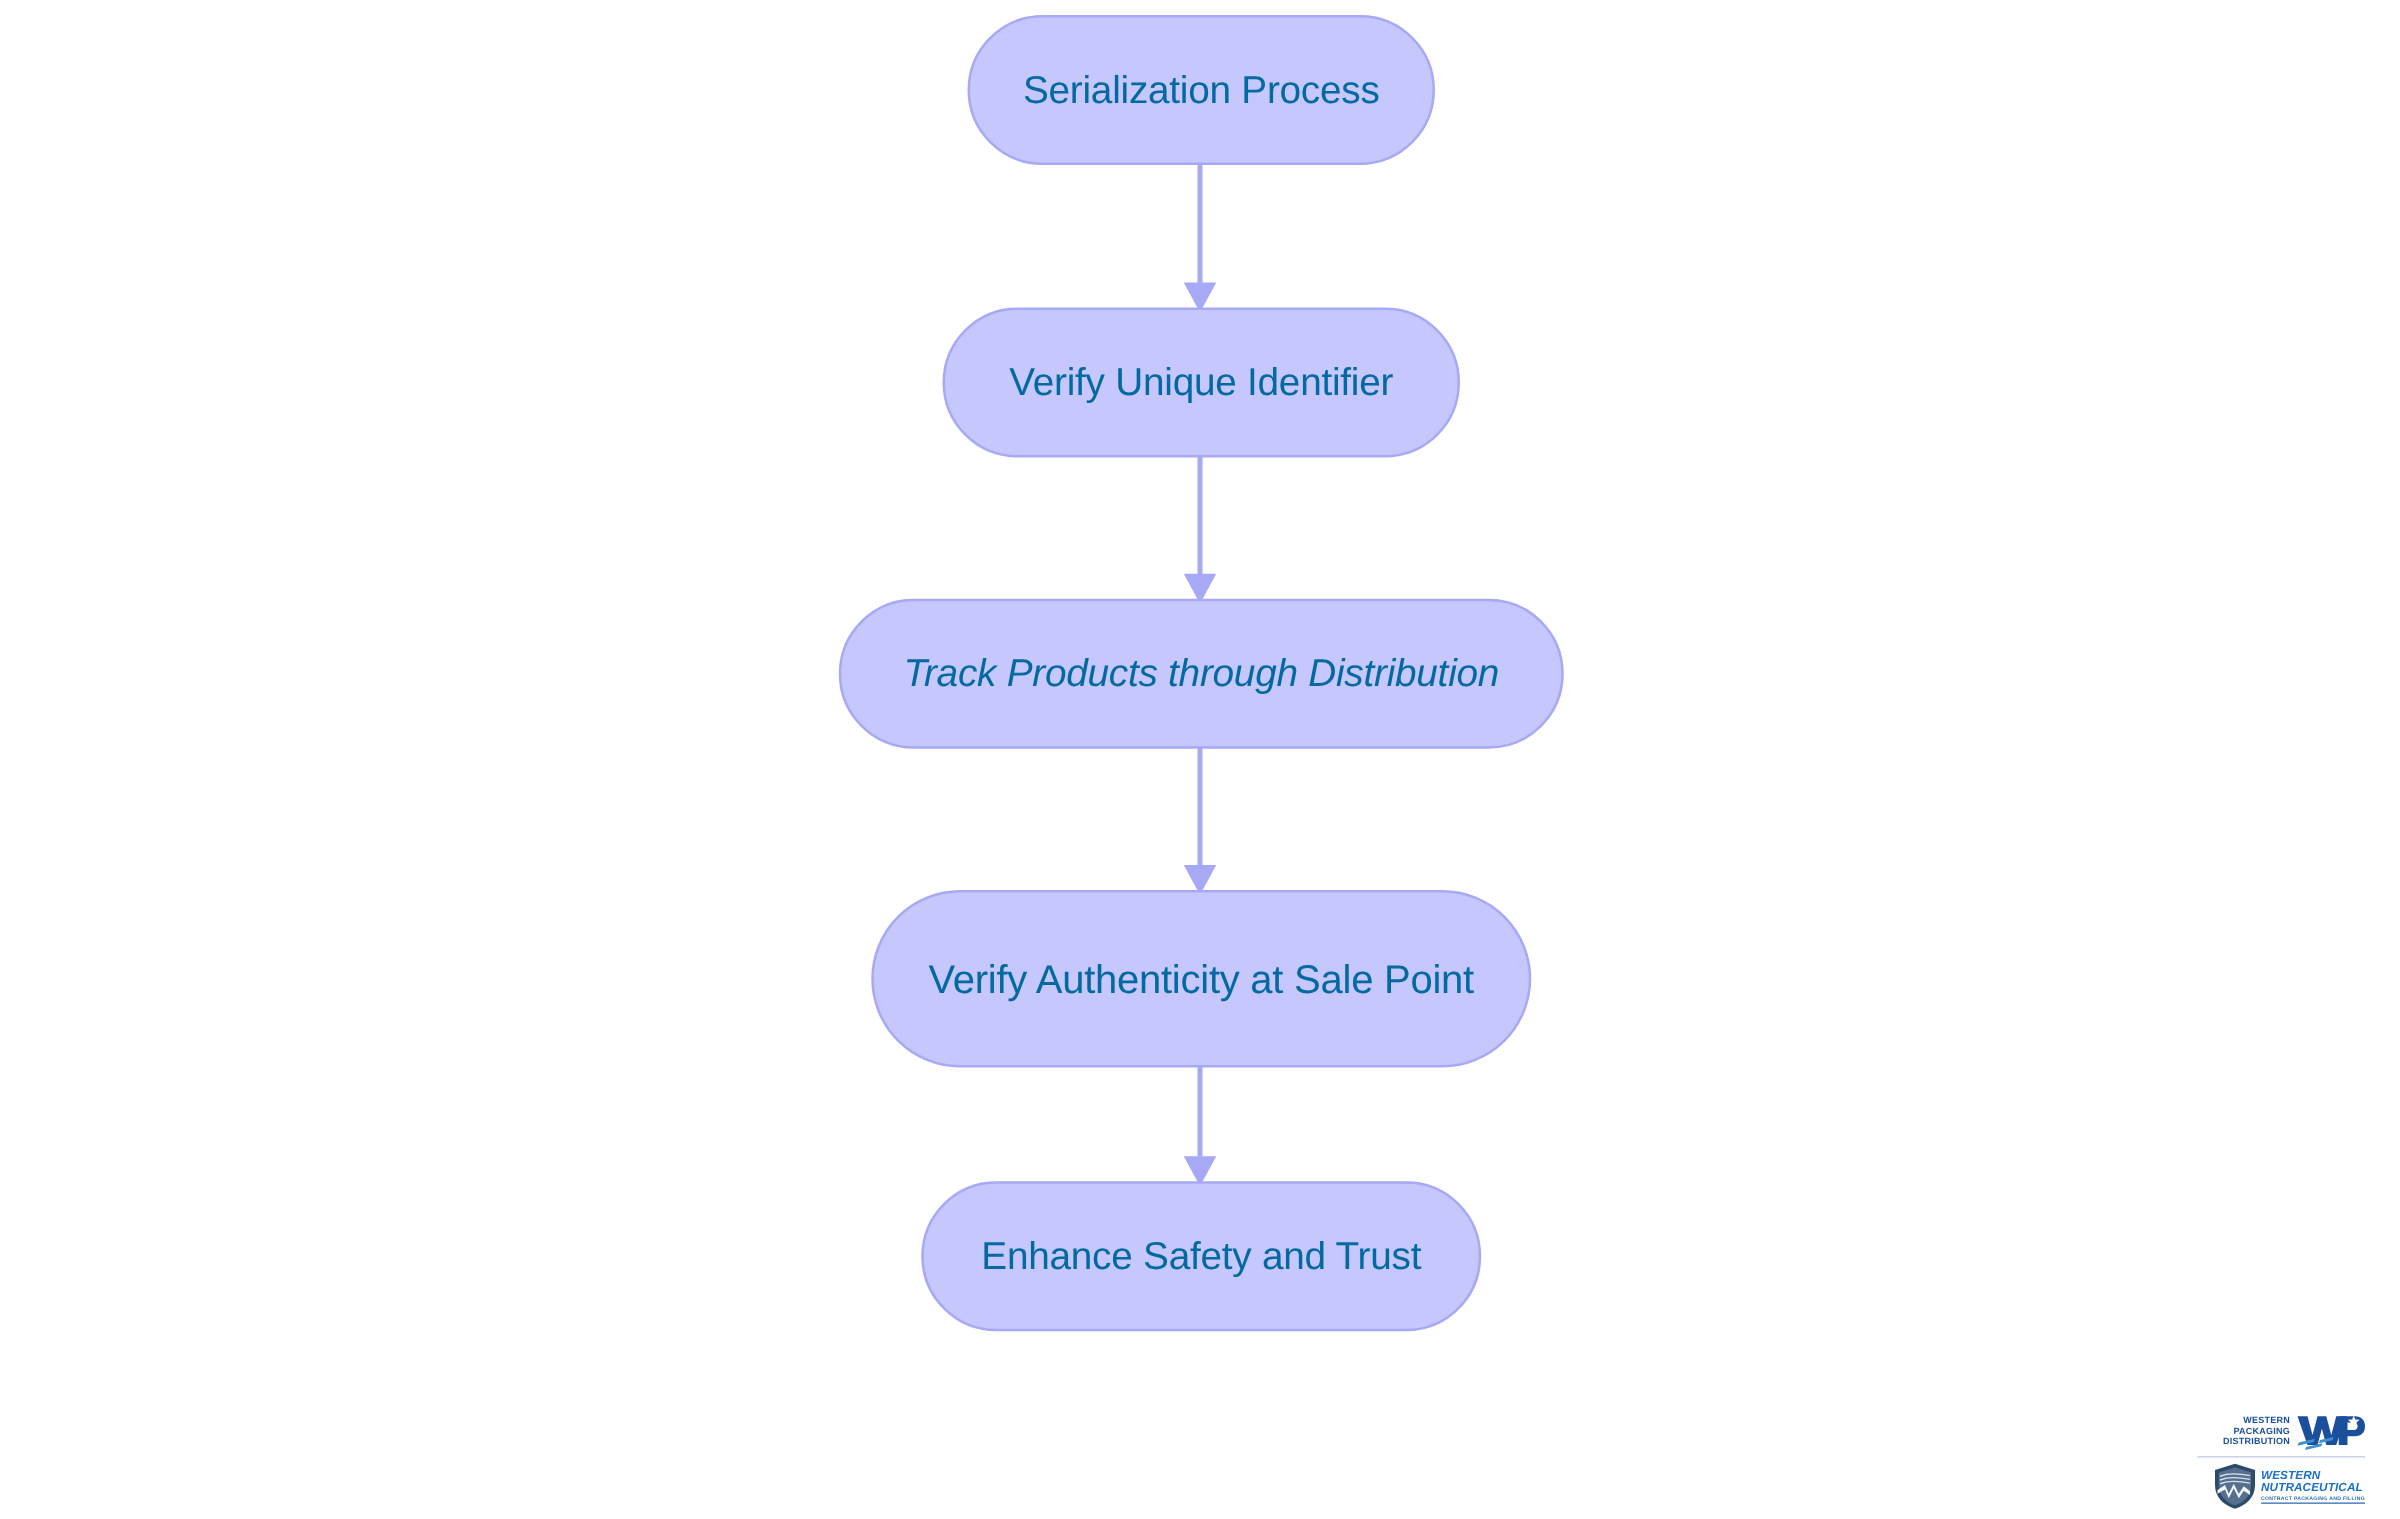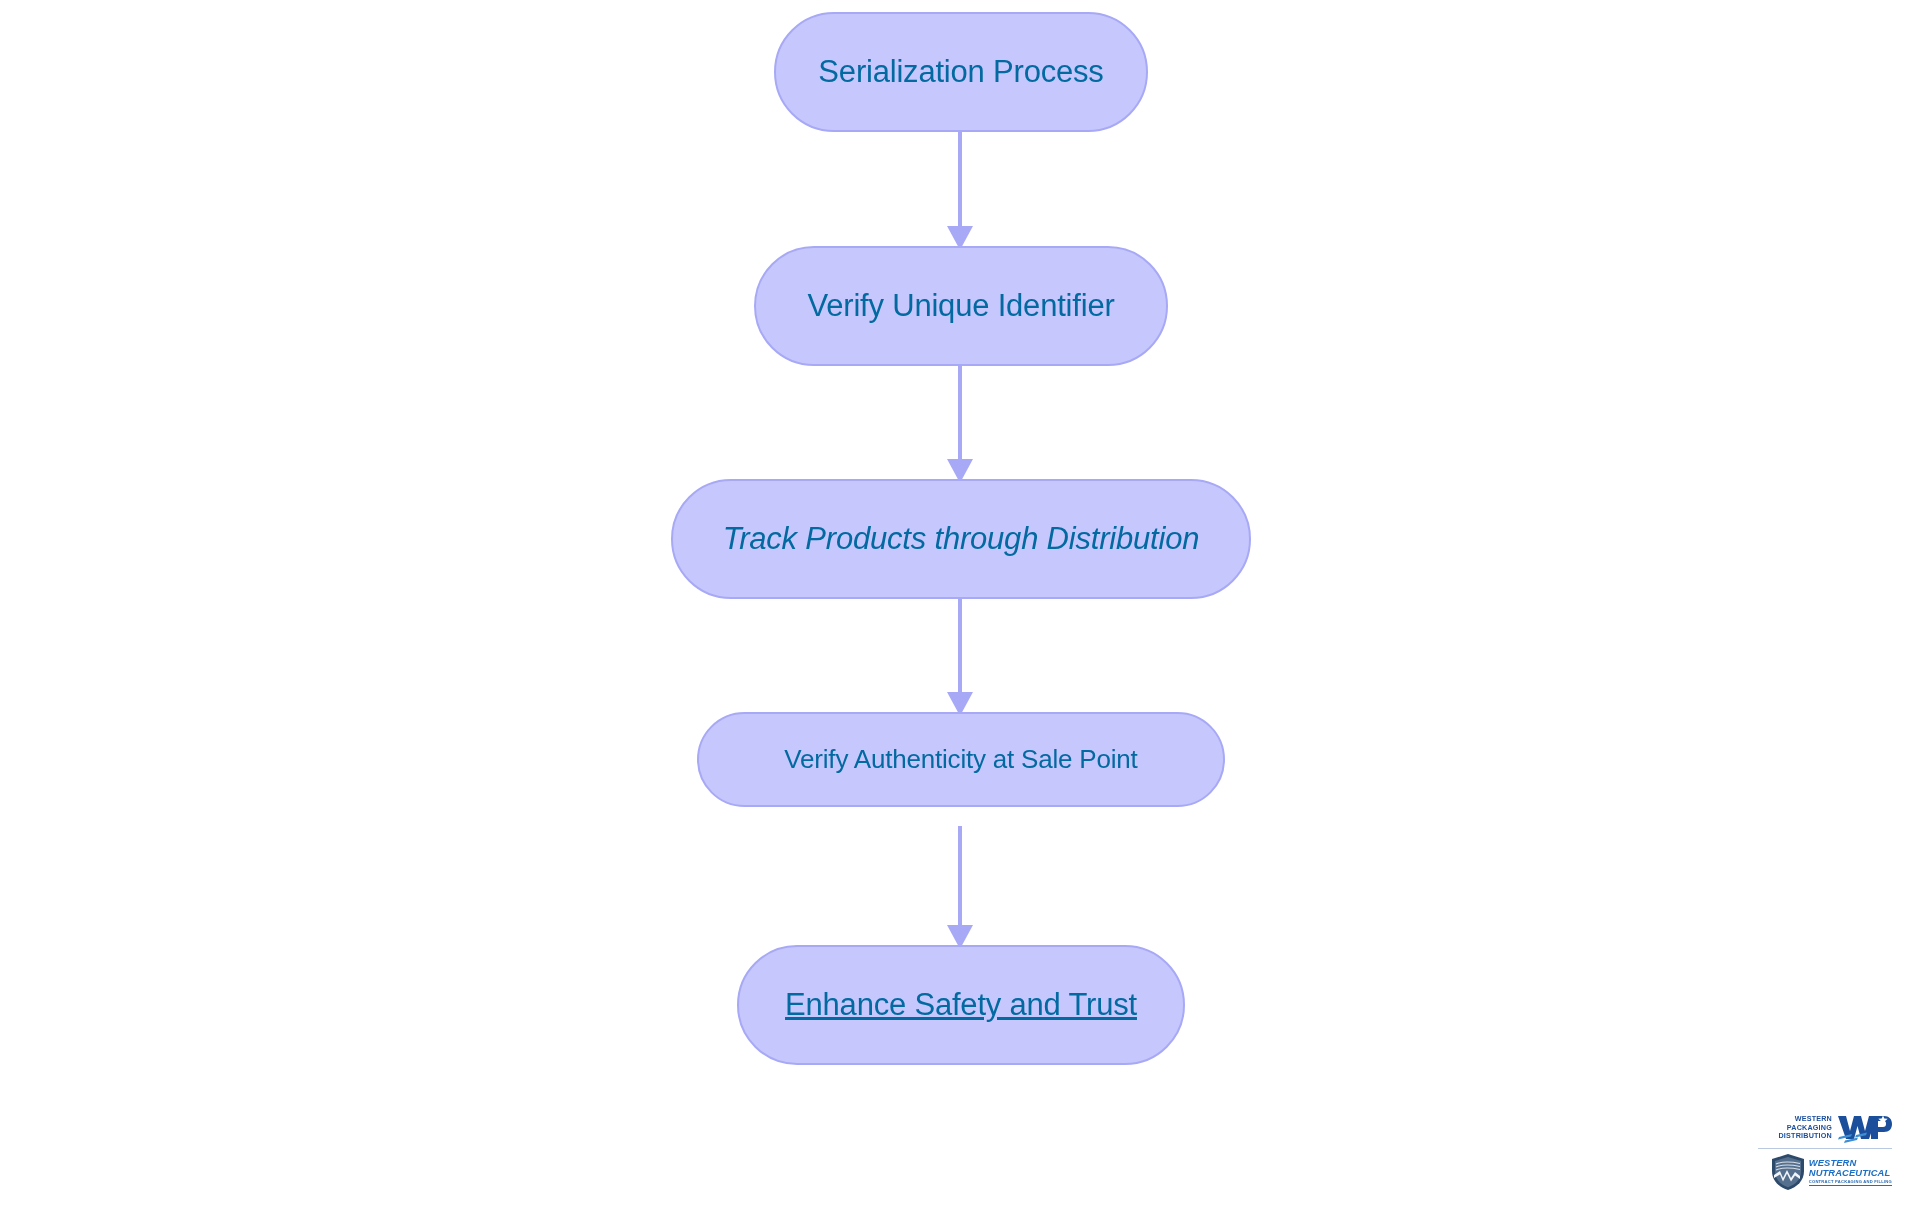--- a/index.html
+++ b/index.html
@@ -40,21 +40,21 @@
   }
 
   .connector {
     position: absolute;
   }
 
   
   #logo-block {
     position: absolute;
     right: 28px;
-    bottom: 24px;
+    bottom: 7px;
     width: 134px;
   }
   .logo-row-top {
     display: flex;
     align-items: center;
     justify-content: flex-end;
     gap: 4px;
   }
   .wp-words {
     text-align: right;
@@ -139,25 +139,25 @@
   </div>
 
   <div class="flow-node" style="left:754px; top:246px; width:414px; height:120px; font-size:31px;">
     <span>Verify Unique Identifier</span>
   </div>
 
   <div class="flow-node" style="left:671px; top:479px; width:580px; height:120px; font-size:31px;font-style:italic;">
     <span>Track Products through Distribution</span>
   </div>
 
-  <div class="flow-node" style="left:697px; top:712px; width:528px; height:95px; font-size:26px;">
+  <div class="flow-node" style="left:697px; top:712px; width:528px; height:142px; font-size:32px;">
     <span>Verify Authenticity at Sale Point</span>
   </div>
 
-  <div class="flow-node" style="left:737px; top:945px; width:448px; height:120px; font-size:31px;text-decoration:underline;">
+  <div class="flow-node" style="left:737px; top:945px; width:448px; height:120px; font-size:31px;">
     <span>Enhance Safety and Trust</span>
   </div>
 
   <div id="logo-block">
 
     <div class="logo-row-top">
       <div class="wp-words">
         <div>WESTERN</div>
         <div>PACKAGING</div>
         <div>DISTRIBUTION</div>

